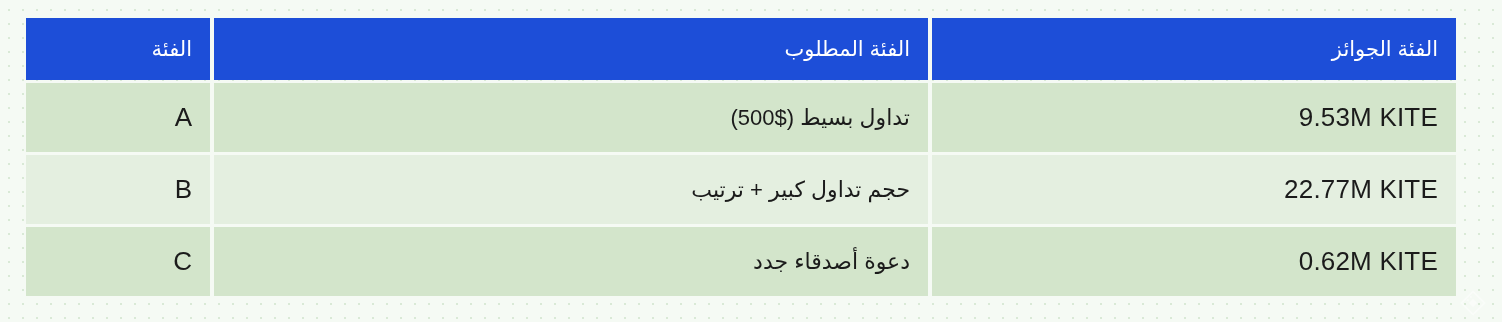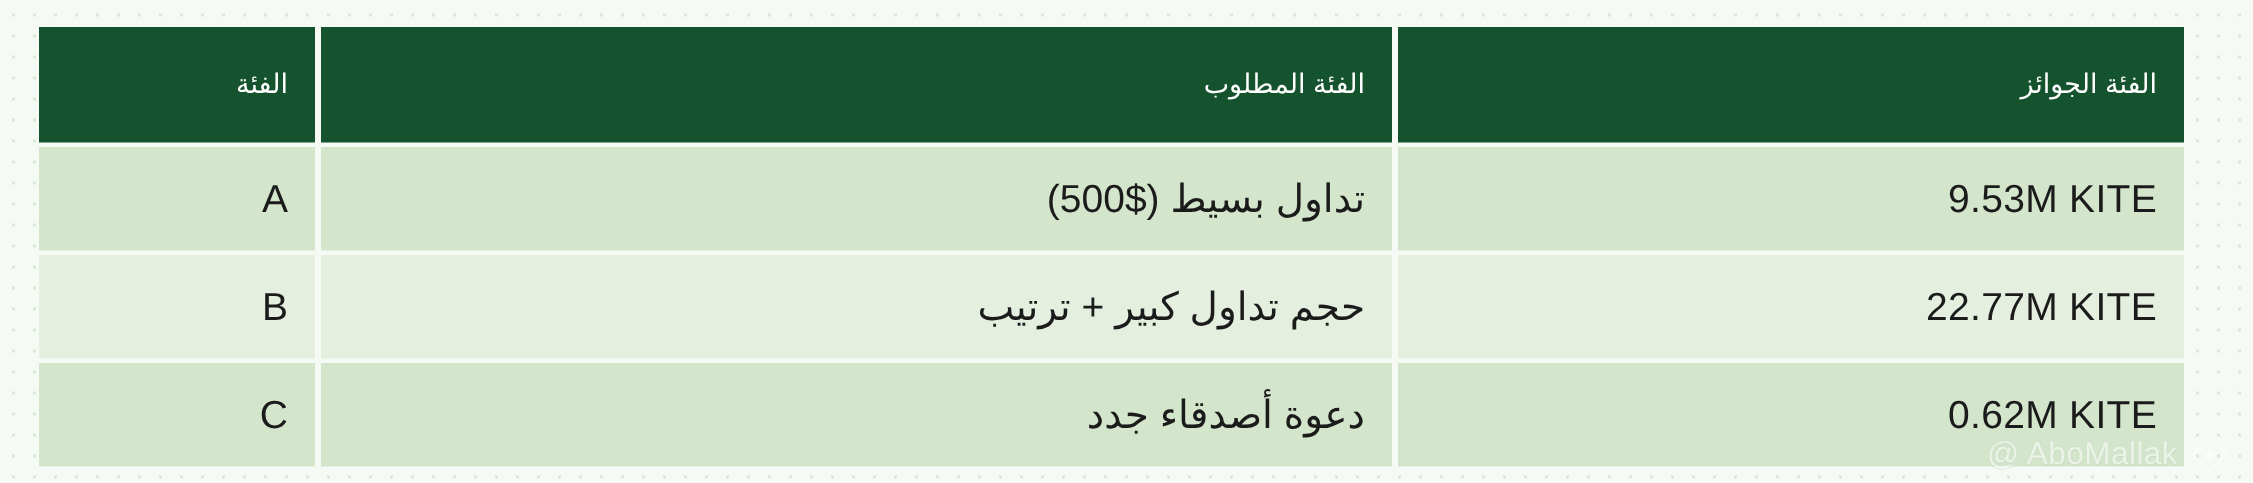--- a/index.html
+++ b/index.html
@@ -40,24 +40,24 @@
   table.prize-table td {
     padding: 0 18px;
     margin: 0;
     vertical-align: middle;
     text-align: right;
     font-weight: normal;
     line-height: 1.25;
   }
 
   thead th {
-    height: 77px;
-    background-color: #14532d;
+    height: 62px;
+    background-color: #1d4ed8;
     color: #ffffff;
-    font-size: 18px;
+    font-size: 21px;
     font-weight: bold;
     letter-spacing: 0;
   }
 
   tbody td {
     height: 69px;
     color: #1b1b1b;
     font-size: 25px;
   }
 
@@ -75,21 +75,21 @@
   col.col-category { width: 184px; }
 
   td.cell-prizes {
     font-size: 26px;
     direction: ltr;
     text-align: right;
     letter-spacing: 0.2px;
   }
 
   td.cell-activity {
-    font-size: 26px;
+    font-size: 22px;
     direction: rtl;
   }
 
   td.cell-category {
     font-size: 26px;
     direction: ltr;
     text-align: right;
     padding-left: 22px;
   }
 
@@ -160,14 +160,13 @@
 
 <div class="watermark">
   <svg class="wm-logo" viewBox="0 0 32 32" aria-hidden="true">
     <g fill="none" stroke="#ffffff" stroke-width="1.8" opacity="0.9">
       <rect x="6" y="6" width="20" height="20" transform="rotate(45 16 16)"></rect>
       <rect x="12.5" y="12.5" width="7" height="7" transform="rotate(45 16 16)" fill="#ffffff" stroke="none"></rect>
       <circle cx="9.5" cy="12.5" r="1.3" fill="#ffffff" stroke="none"></circle>
       <circle cx="13.5" cy="8.5" r="1.1" fill="#ffffff" stroke="none"></circle>
     </g>
   </svg>
-  <span class="wm-text">@ AboMallak</span>
 </div>
 
 </body></html>

